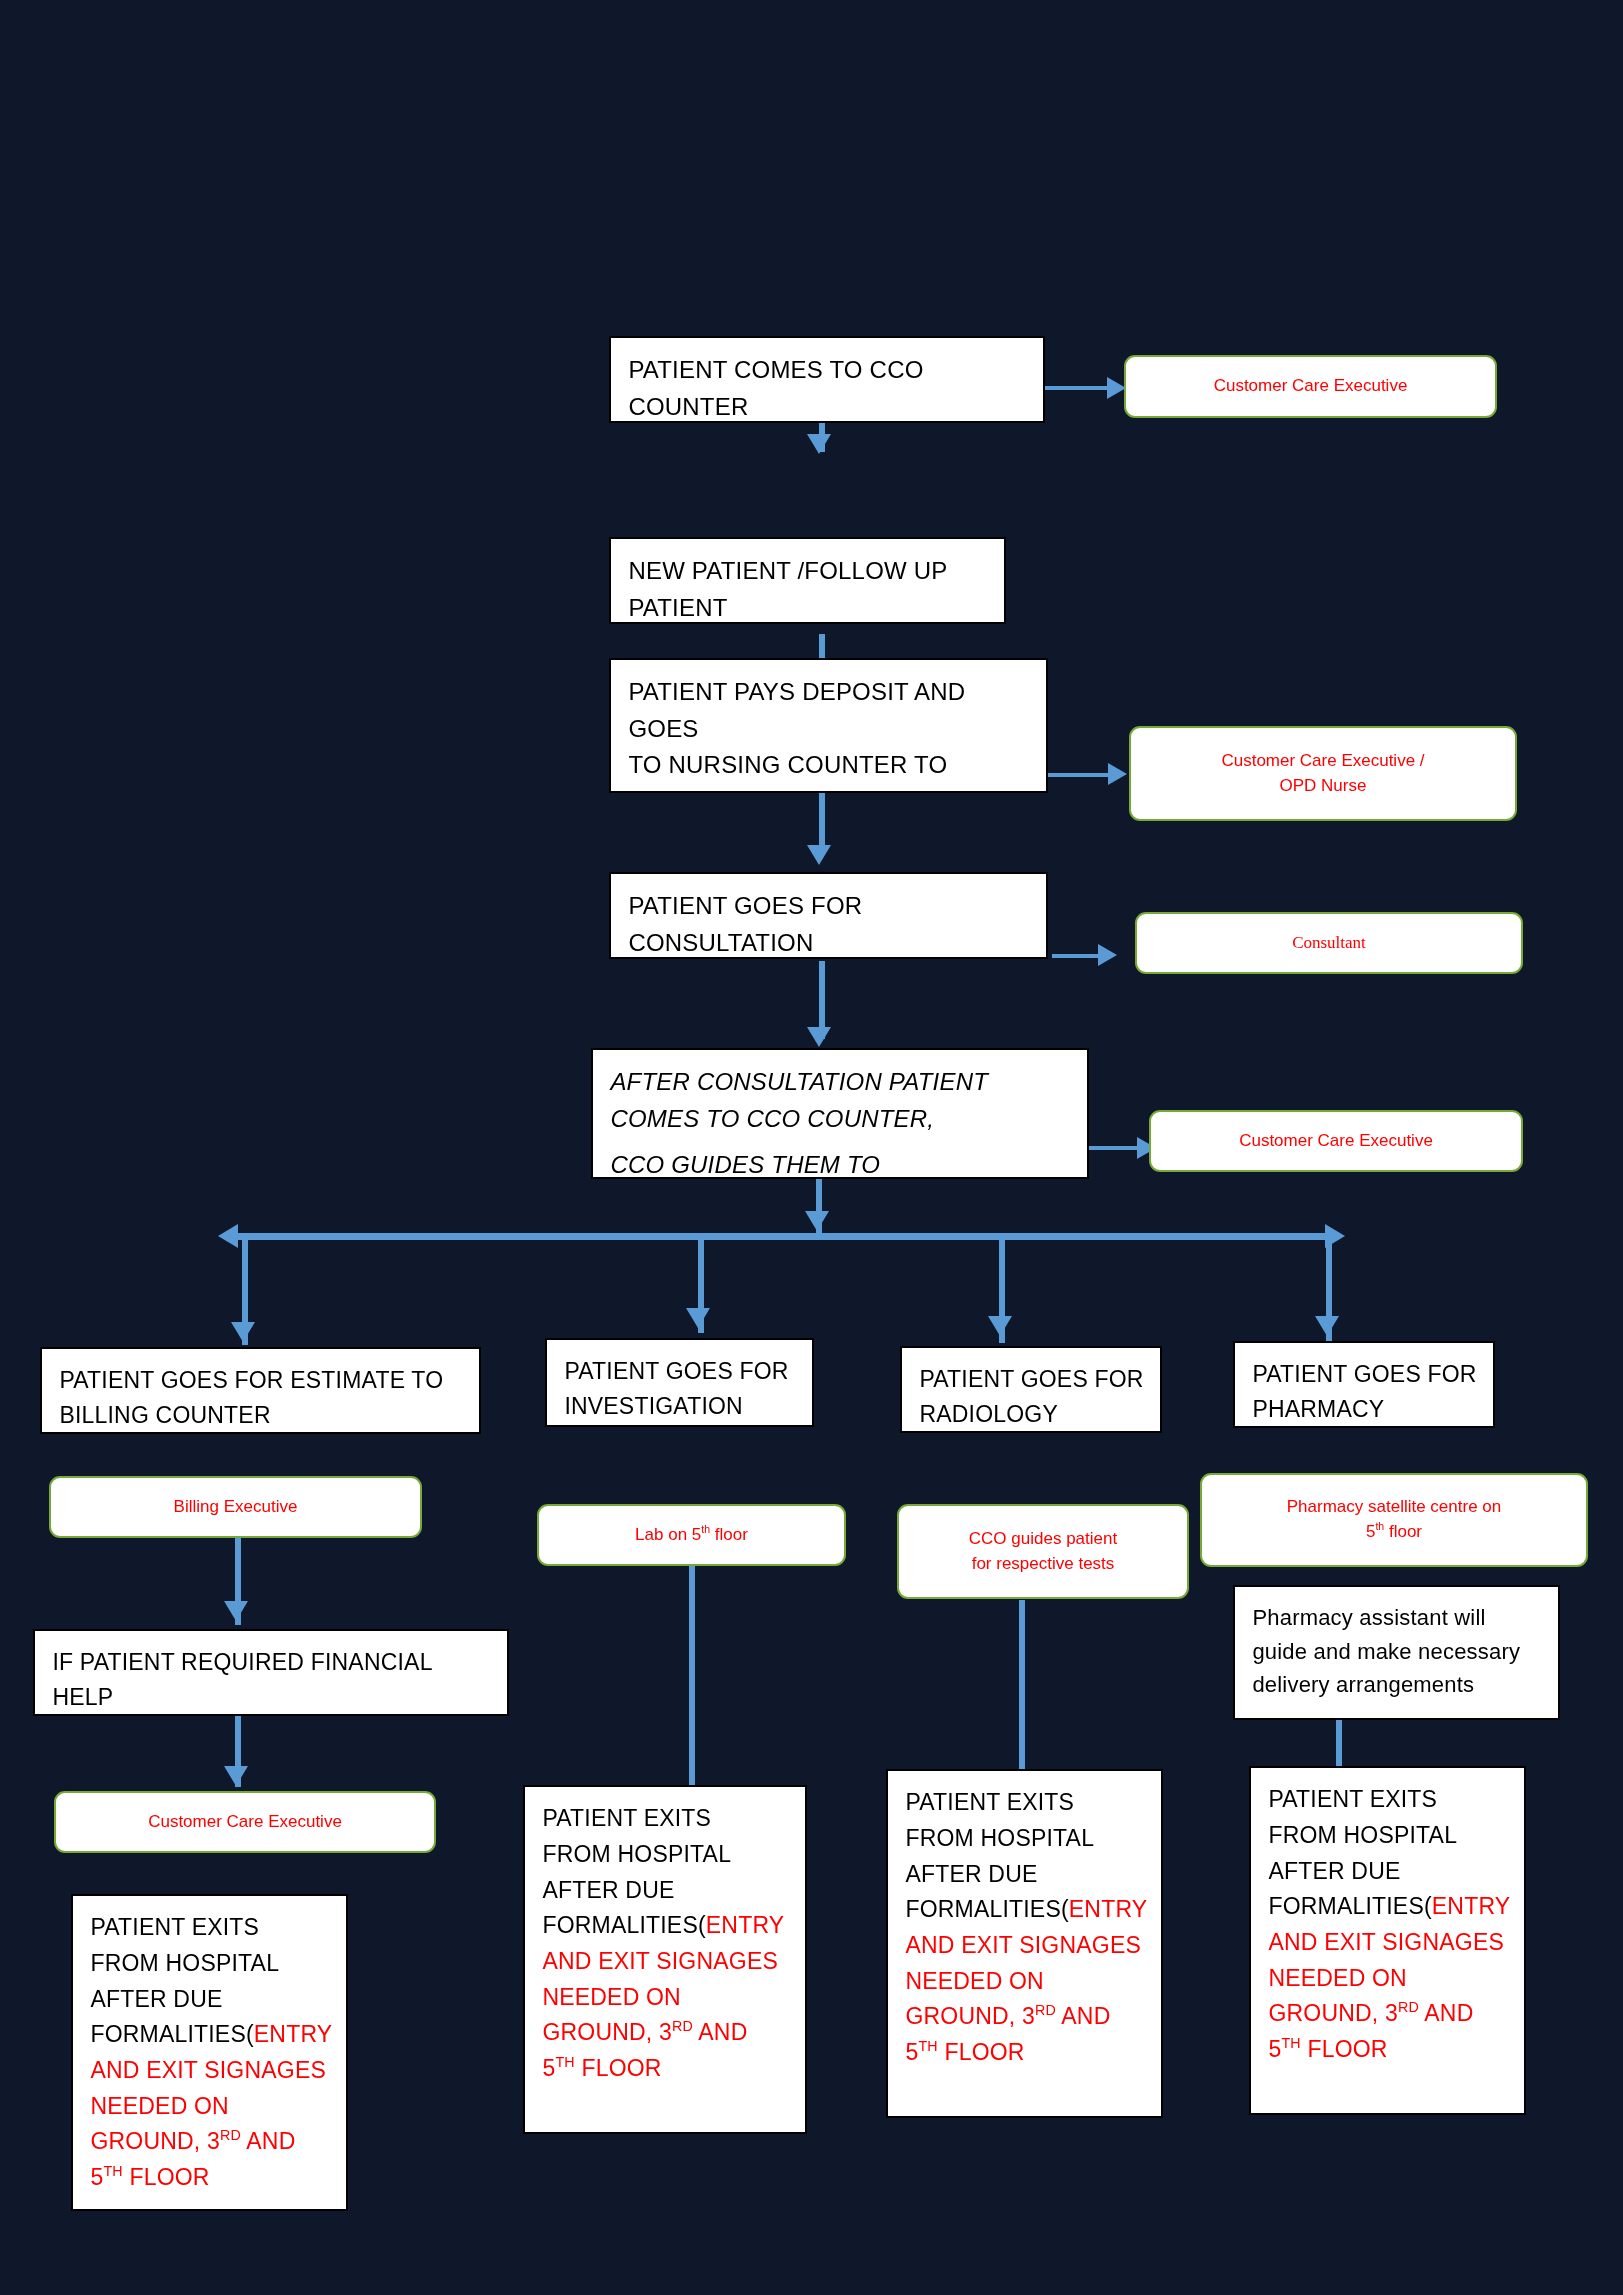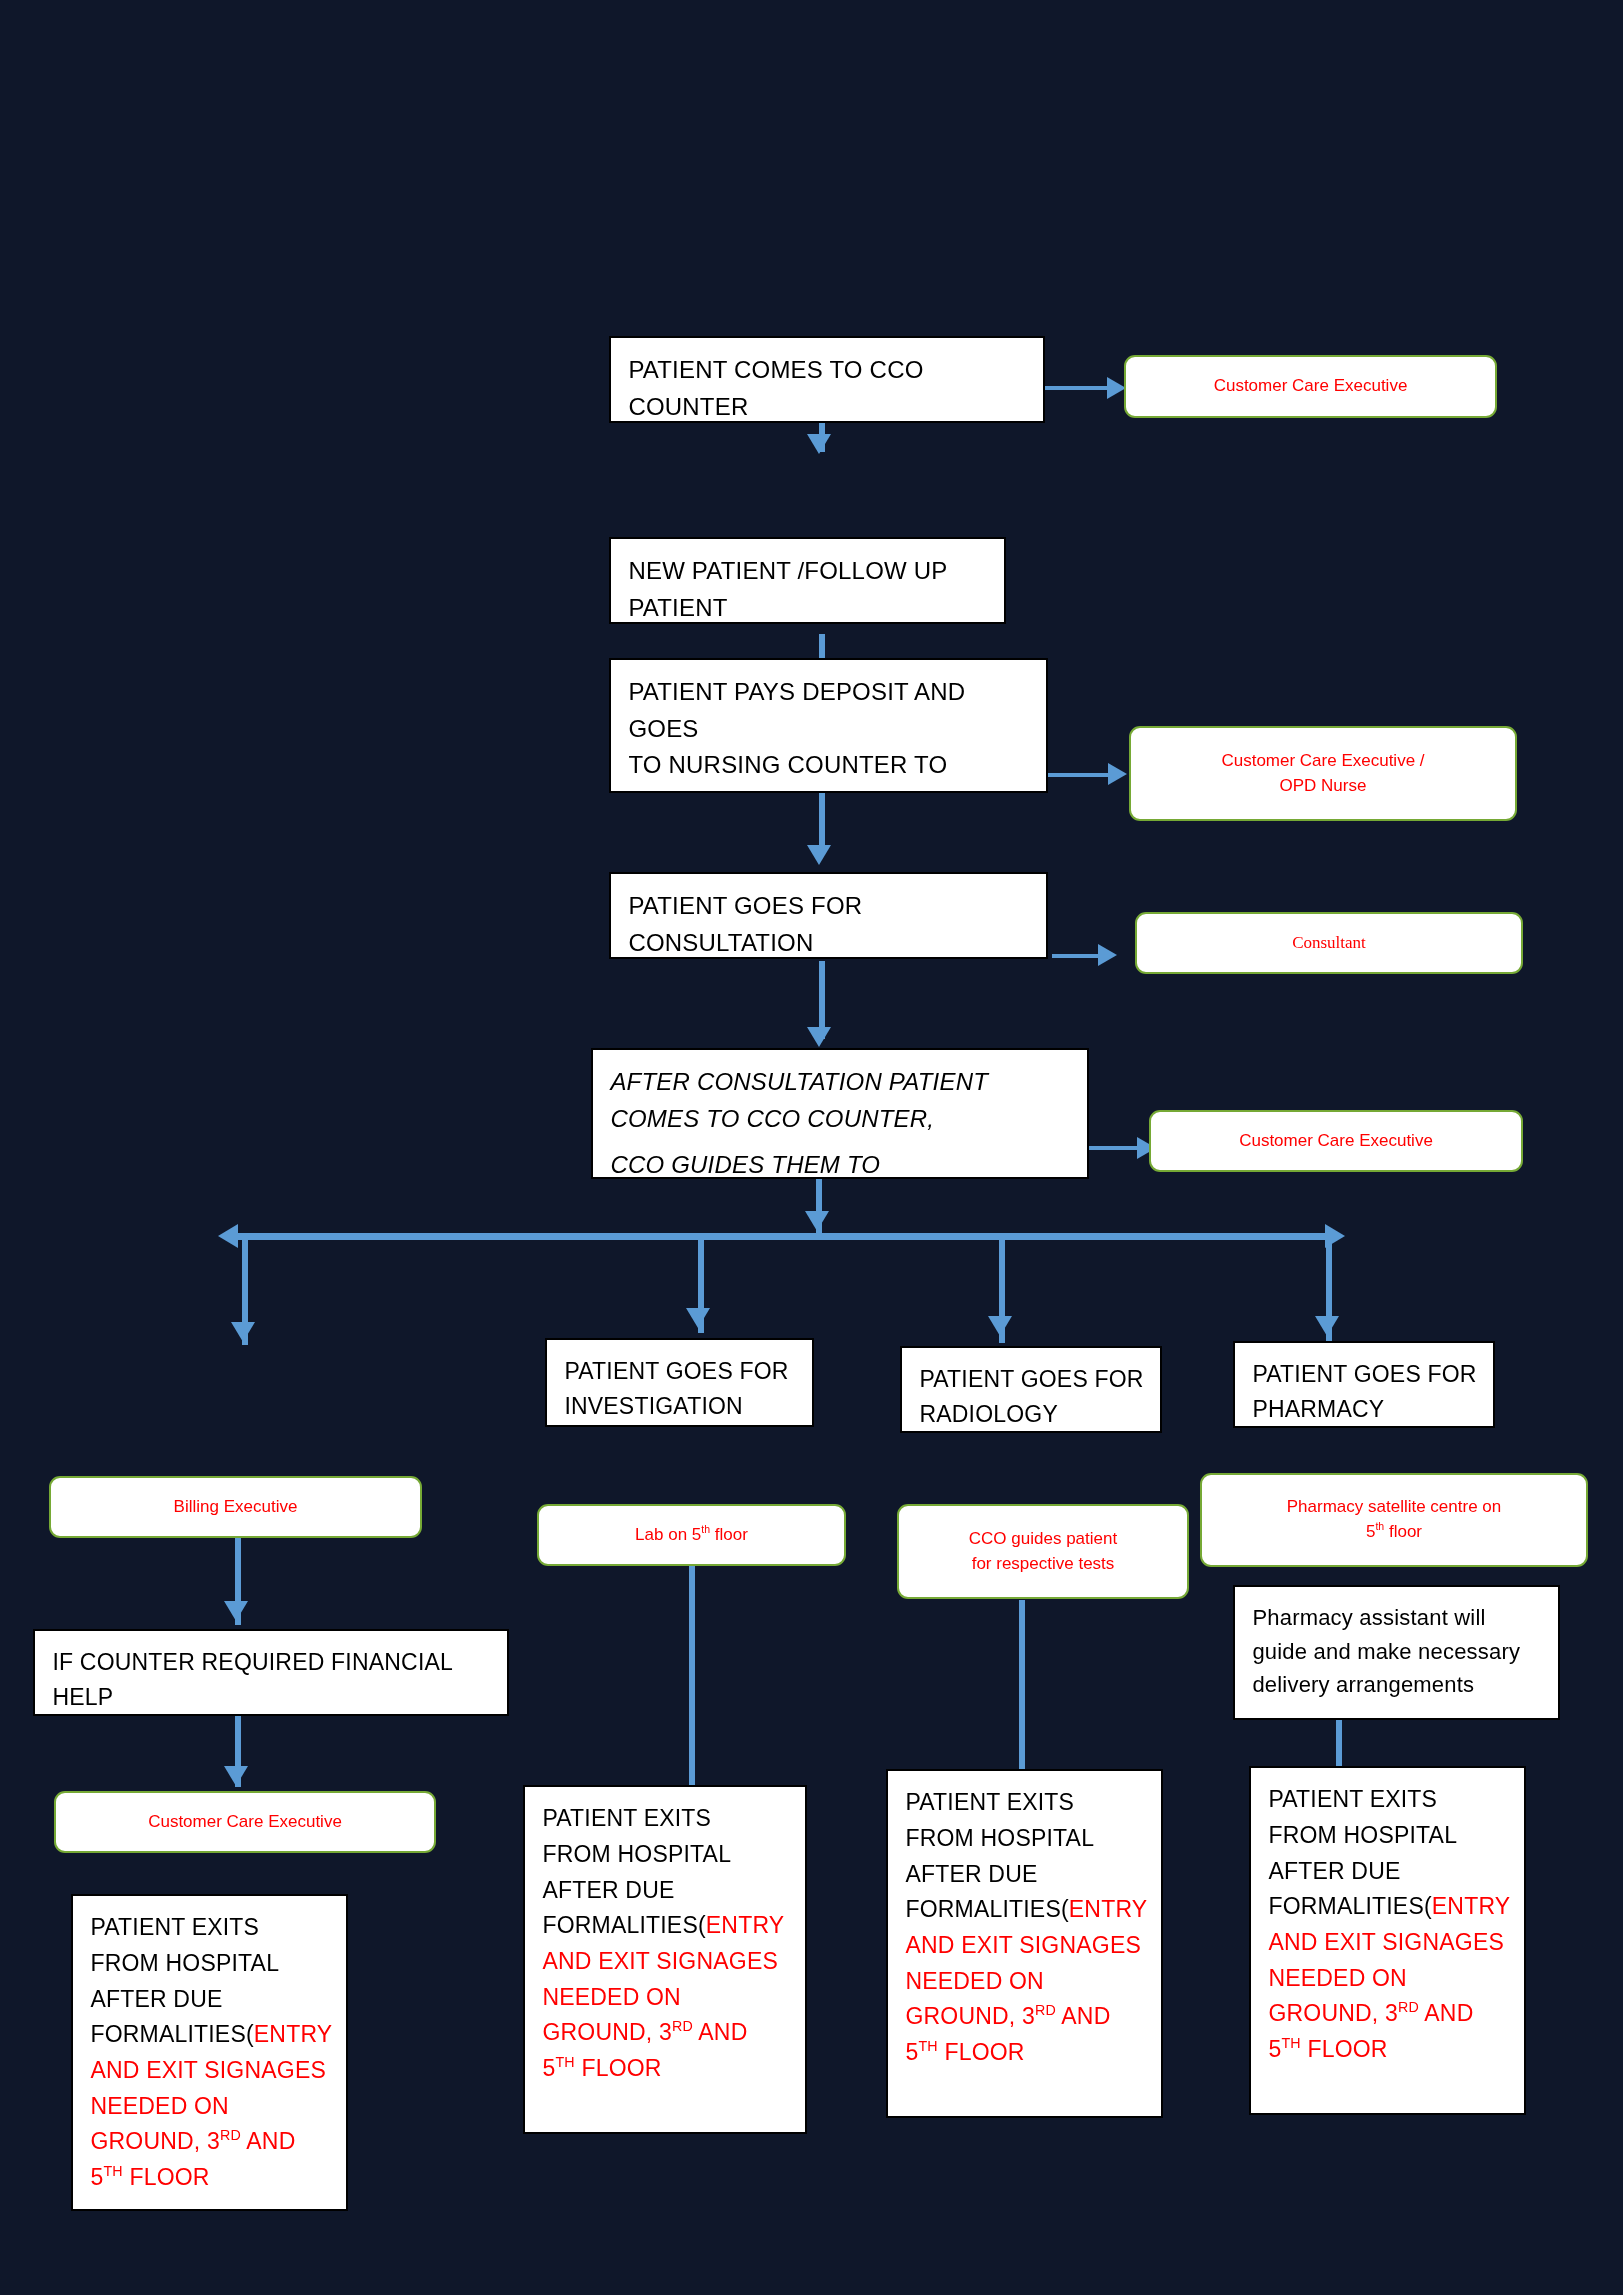--- a/index.html
+++ b/index.html
@@ -185,20 +185,24 @@
 
   <div class="vline" style="left:698px; top:1238px; height:95px;"></div>
   <div class="arrow-down" style="left:686px; top:1308px;"></div>
 
   <div class="vline" style="left:999px; top:1238px; height:105px;"></div>
   <div class="arrow-down" style="left:988px; top:1316px;"></div>
 
   <div class="vline" style="left:1326px; top:1238px; height:105px;"></div>
   <div class="arrow-down" style="left:1315px; top:1316px;"></div>
 
+  <div class="pbox small" style="left:40px; top:1347px; width:441px; height:87px;">
+    <div>PATIENT GOES FOR ESTIMATE TO</div>
+    <div>BILLING COUNTER</div>
+  </div>
 
   <div class="pbox small" style="left:545px; top:1338px; width:269px; height:89px;">
     <div>PATIENT GOES FOR</div>
     <div>INVESTIGATION</div>
   </div>
 
   <div class="pbox small" style="left:900px; top:1346px; width:262px; height:87px;">
     <div>PATIENT GOES FOR</div>
     <div>RADIOLOGY</div>
   </div>
@@ -209,21 +213,21 @@
   </div>
 
   <div class="rbox" style="left:49px; top:1476px; width:373px; height:62px;">
     <span>Billing Executive</span>
   </div>
 
   <div class="vline" style="left:235px; top:1538px; height:87px;"></div>
   <div class="arrow-down" style="left:224px; top:1601px;"></div>
 
   <div class="pbox small" style="left:33px; top:1629px; width:476px; height:87px;">
-    <div>IF COUNTER REQUIRED FINANCIAL HELP</div>
+    <div>IF PATIENT REQUIRED FINANCIAL HELP</div>
     <div>CCO GUIDES THEM TO ACF/MSW</div>
   </div>
 
   <div class="vline" style="left:235px; top:1716px; height:71px;"></div>
   <div class="arrow-down" style="left:224px; top:1766px;"></div>
 
   <div class="rbox" style="left:54px; top:1791px; width:382px; height:62px;">
     <span>Customer Care Executive</span>
   </div>
 

